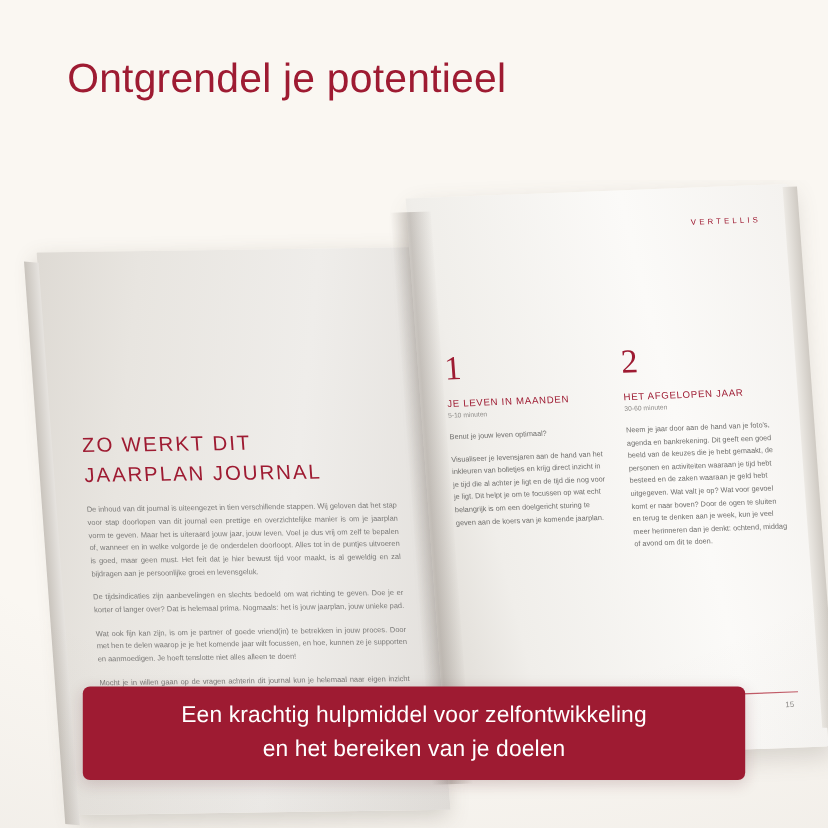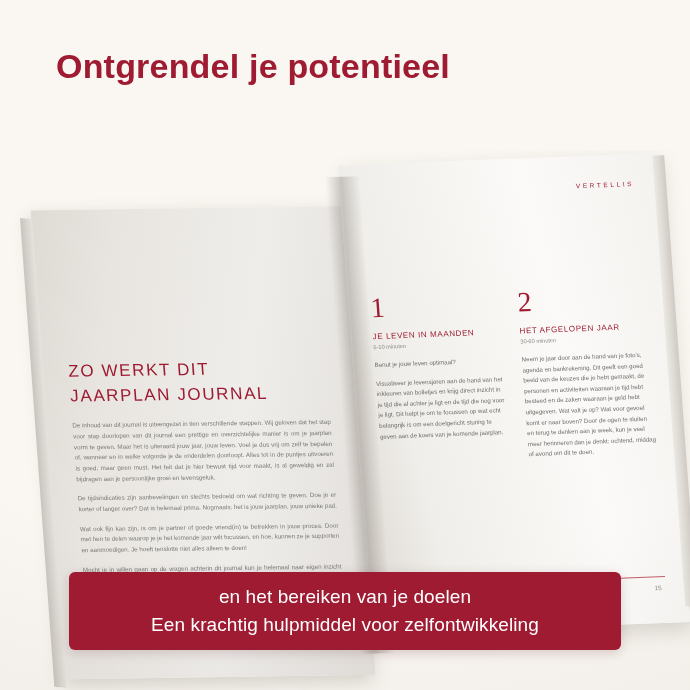--- a/index.html
+++ b/index.html
@@ -22,21 +22,21 @@
 
   
   .headline {
     position: absolute;
     left: 56px;
     top: 44px;
     width: 600px;
     color: #9e1b32;
     font-size: 34px;
     line-height: 1.32;
-    font-weight: 700;
+    font-weight: 400;
     letter-spacing: 0.2px;
   }
   .headline .l2 { display: block; }
 
   
   .book-area {
     position: absolute;
     left: 0;
     top: 150px;
     width: 690px;
@@ -277,17 +277,17 @@
         <div class="folio">15</div>
       </div>
 
       <div class="gutter"></div>
       <div class="edge-right"></div>
     </div>
     <div class="photo-shade"></div>
   </div>
 
   <div class="banner">
+    <div>Een krachtig hulpmiddel voor zelfontwikkeling</div>
     <div>en het bereiken van je doelen</div>
-    <div>Een krachtig hulpmiddel voor zelfontwikkeling</div>
   </div>
 
 </div>
 
 </body></html>

